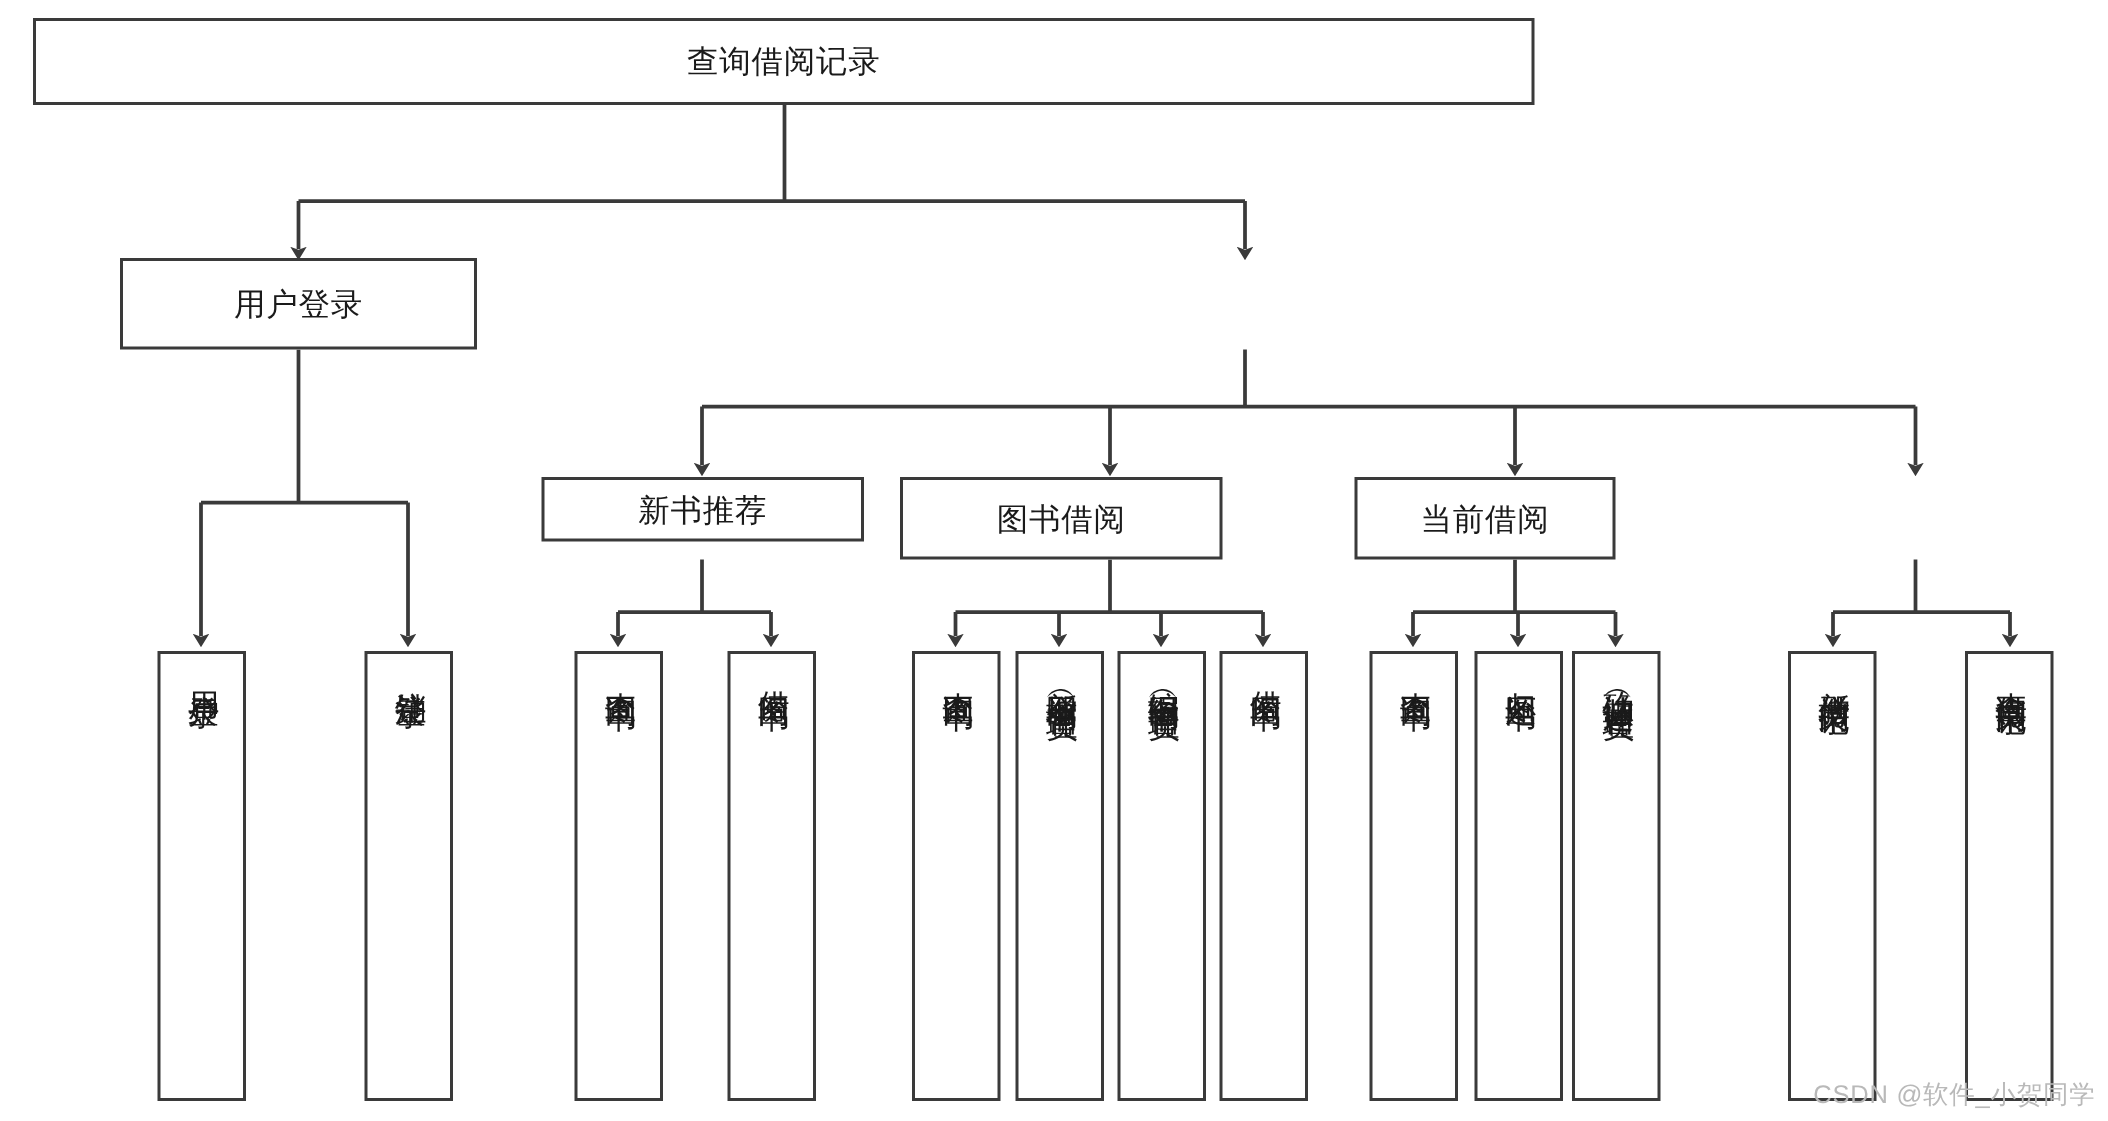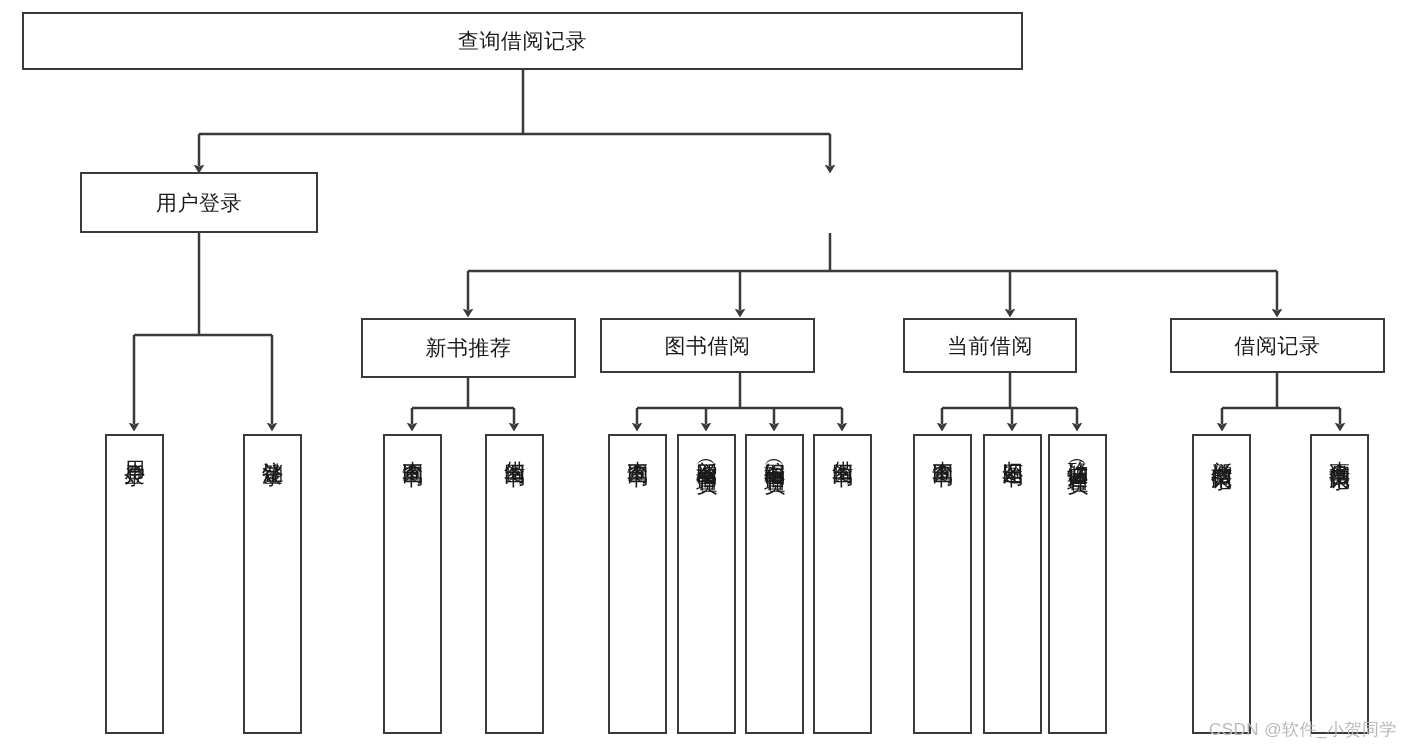--- a/index.html
+++ b/index.html
@@ -120,35 +120,32 @@
 
   <div class="node horiz" style="left:22px; top:12px; width:1001px; height:58px;">
     <span>查询借阅记录</span>
   </div>
 
   <div class="node horiz" style="left:80px; top:172px; width:238px; height:61px;">
     <span>用户登录</span>
   </div>
 
 
-  <div class="node horiz" style="left:361px; top:318px; width:215px; height:60px;">
+  <div class="node horiz" style="left:361px; top:318px; width:215px; height:43px;">
     <span>新书推荐</span>
   </div>
 
   <div class="node horiz" style="left:600px; top:318px; width:215px; height:55px;">
     <span>图书借阅</span>
   </div>
 
   <div class="node horiz" style="left:903px; top:318px; width:174px; height:55px;">
     <span>当前借阅</span>
   </div>
 
-  <div class="node horiz" style="left:1170px; top:318px; width:215px; height:55px;">
-    <span>借阅记录</span>
-  </div>
 
   <div class="node vert" style="left:105px; top:434px; width:59px; height:300px;">
     <span class="vlabel">用户登录</span>
   </div>
   <div class="node vert" style="left:243px; top:434px; width:59px; height:300px;">
     <span class="vlabel">注销登录</span>
   </div>
 
   <div class="node vert" style="left:383px; top:434px; width:59px; height:300px;">
     <span class="vlabel">查询图书</span>

